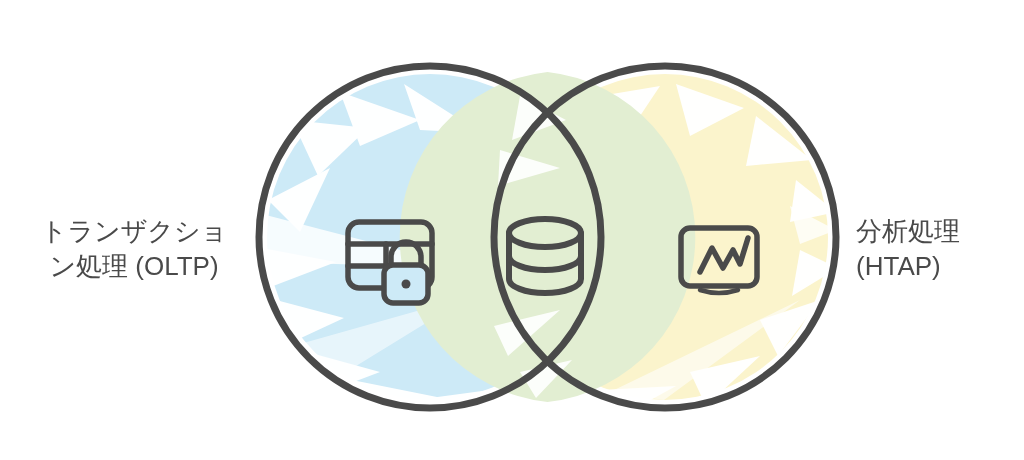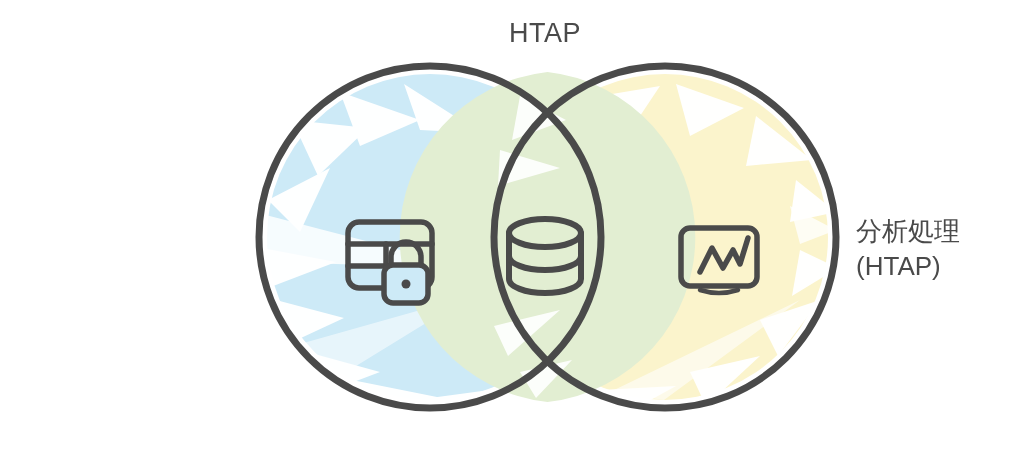--- a/index.html
+++ b/index.html
@@ -176,21 +176,20 @@
       <path d="M 509 256 a 36 14 0 0 0 72 0"></path>
     </g>
 
     <g stroke="#4a4a4a" fill="none" stroke-width="5.5" stroke-linecap="round" stroke-linejoin="round">
       <rect x="681" y="228" width="76" height="58" rx="9"></rect>
       <path d="M 700 272 L 712 248 L 723 268 L 733 250 L 740 264 L 748 238"></path>
       <path d="M 700 290 q 19 6 38 0" stroke-width="4.5"></path>
     </g>
   </svg>
 
-  <div class="diagram-title">
-    <span class="title-offset">HTAP</span>
-  </div>
 
+  <div class="side-label left">トランザクショ
+ン処理 (OLTP)</div>
 
   <div class="side-label right">分析処理
 (HTAP)</div>
 
 </div>
 
 </body></html>

